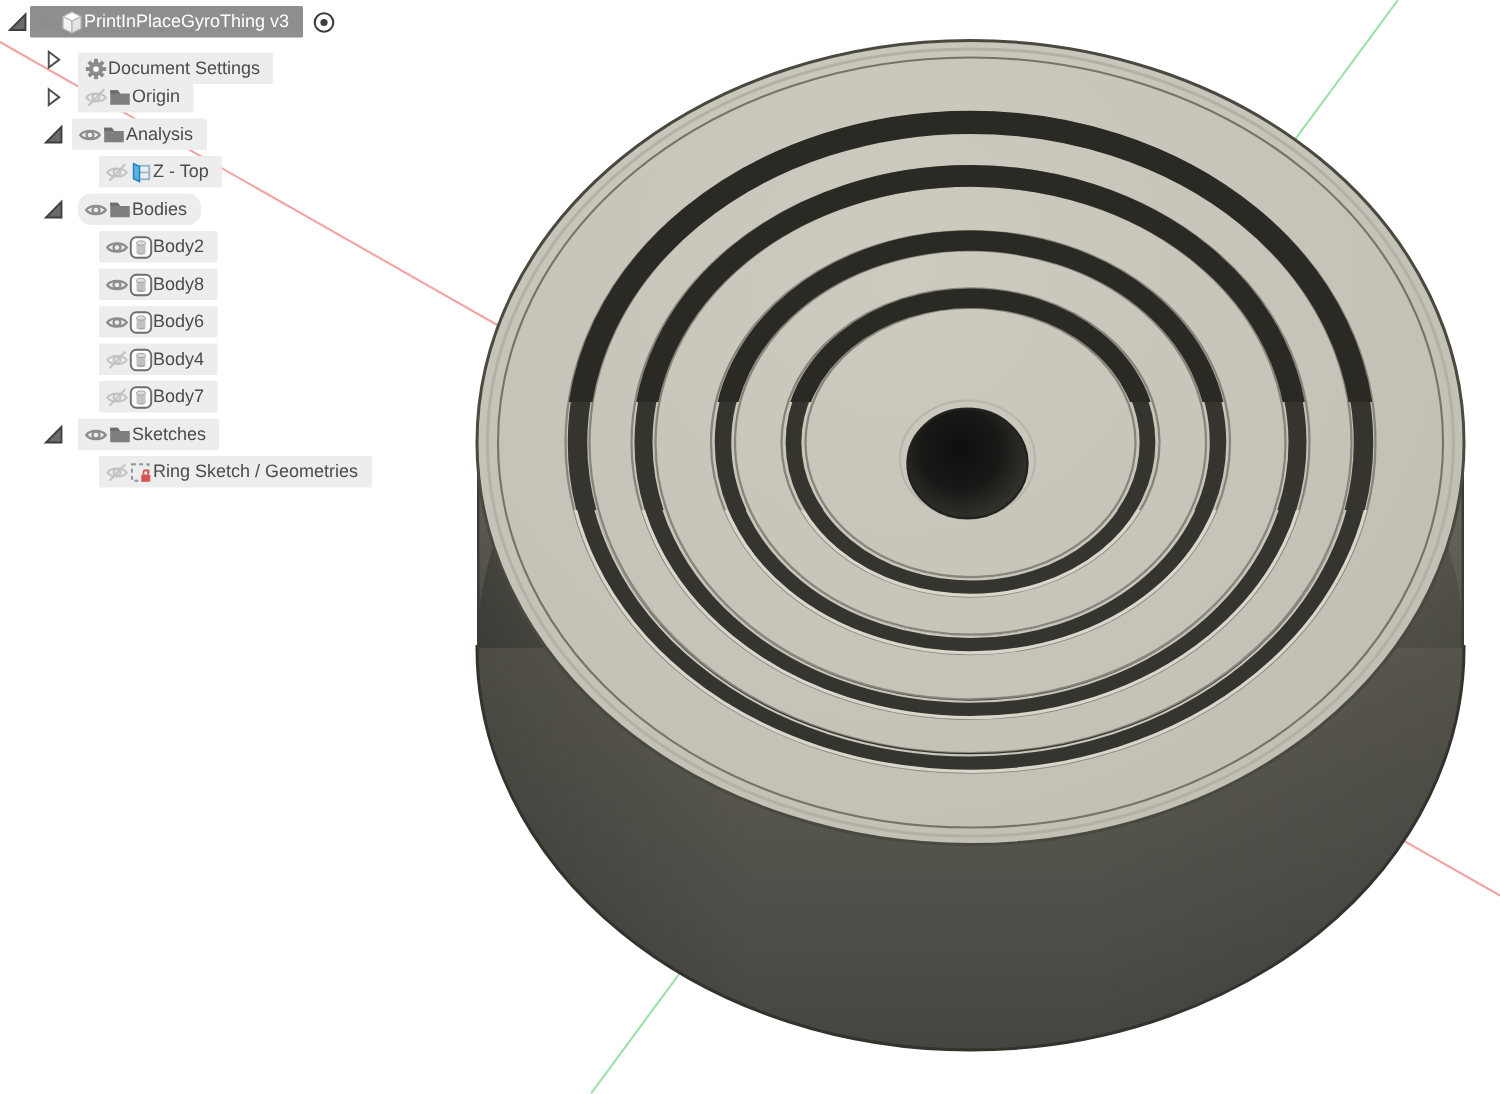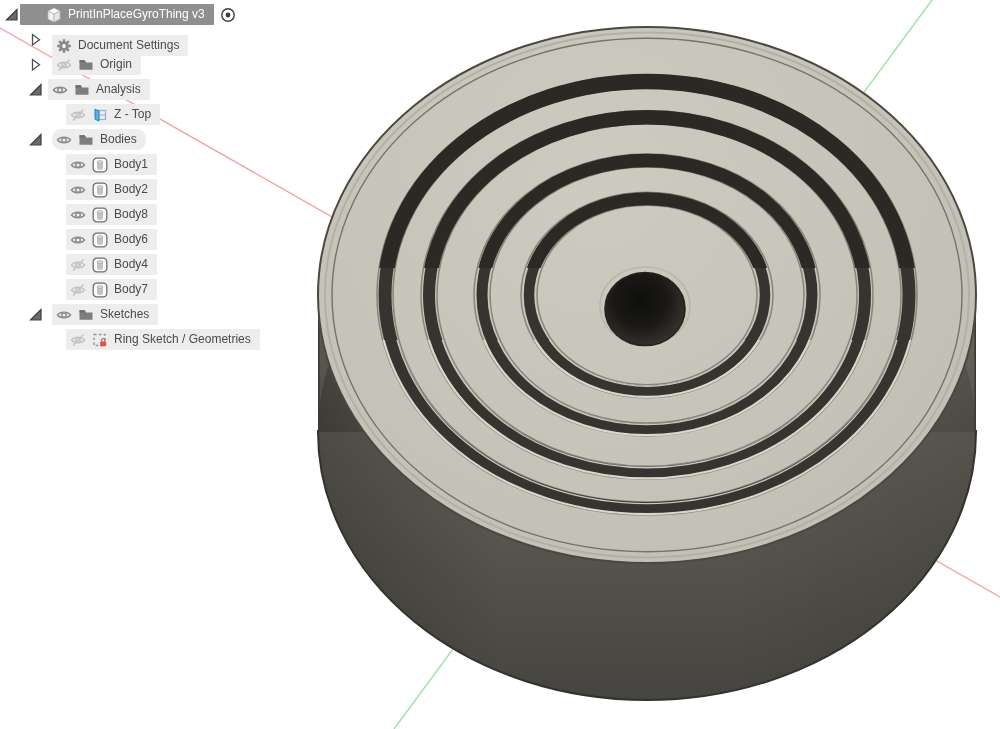--- a/index.html
+++ b/index.html
@@ -6,21 +6,21 @@
   body{
     width:1000px;height:729px;position:relative;overflow:hidden;
     background:#ffffff;
     font-family:"Liberation Sans", sans-serif;
   }
   #scene{position:absolute;left:0;top:0;z-index:0;}
   .browser{position:absolute;left:0;top:2px;z-index:2;width:320px;}
   .row{height:25px;display:flex;align-items:center;}
   .arrow{width:16px;height:16px;flex:0 0 16px;display:flex;align-items:center;justify-content:center;cursor:pointer;}
   .chip{
-    display:inline-flex;align-items:center;gap:6px;
+    display:inline-flex;align-items:center;
     background:#ededed;height:21px;padding:0 9px 0 4px;border-radius:1px;
   }
   .chip .lbl{font-size:12px;color:#4b4b4b;white-space:nowrap;line-height:21px;}
   .root .chip{background:#8f8f8f;}
   .root .chip .lbl{color:#ffffff;}
   .ind0{margin-left:4px;}
   .ind1{margin-left:28px;}
   .chip.lv2{margin-left:66px;text-align:center;}
   .icon16{width:16px;height:16px;flex:0 0 16px;display:block;}
   .radio{margin-left:6px;display:flex;align-items:center;}
@@ -284,31 +284,20 @@
       <svg class="icon16">
           <use href="#sym-eye-on"></use>
         </svg>
       <svg class="icon16">
           <use href="#sym-folder"></use>
         </svg>
       <span class="lbl">Bodies</span>
     </span>
   </div>
 
-  <div class="row">
-    <span class="chip lv2">
-      <svg class="icon16">
-          <use href="#sym-eye-on"></use>
-        </svg>
-      <svg class="icon16">
-          <use href="#sym-body"></use>
-        </svg>
-      <span class="lbl">Body1</span>
-    </span>
-  </div>
 
   <div class="row">
     <span class="chip lv2">
       <svg class="icon16">
           <use href="#sym-eye-on"></use>
         </svg>
       <svg class="icon16">
           <use href="#sym-body"></use>
         </svg>
       <span class="lbl">Body2</span>

